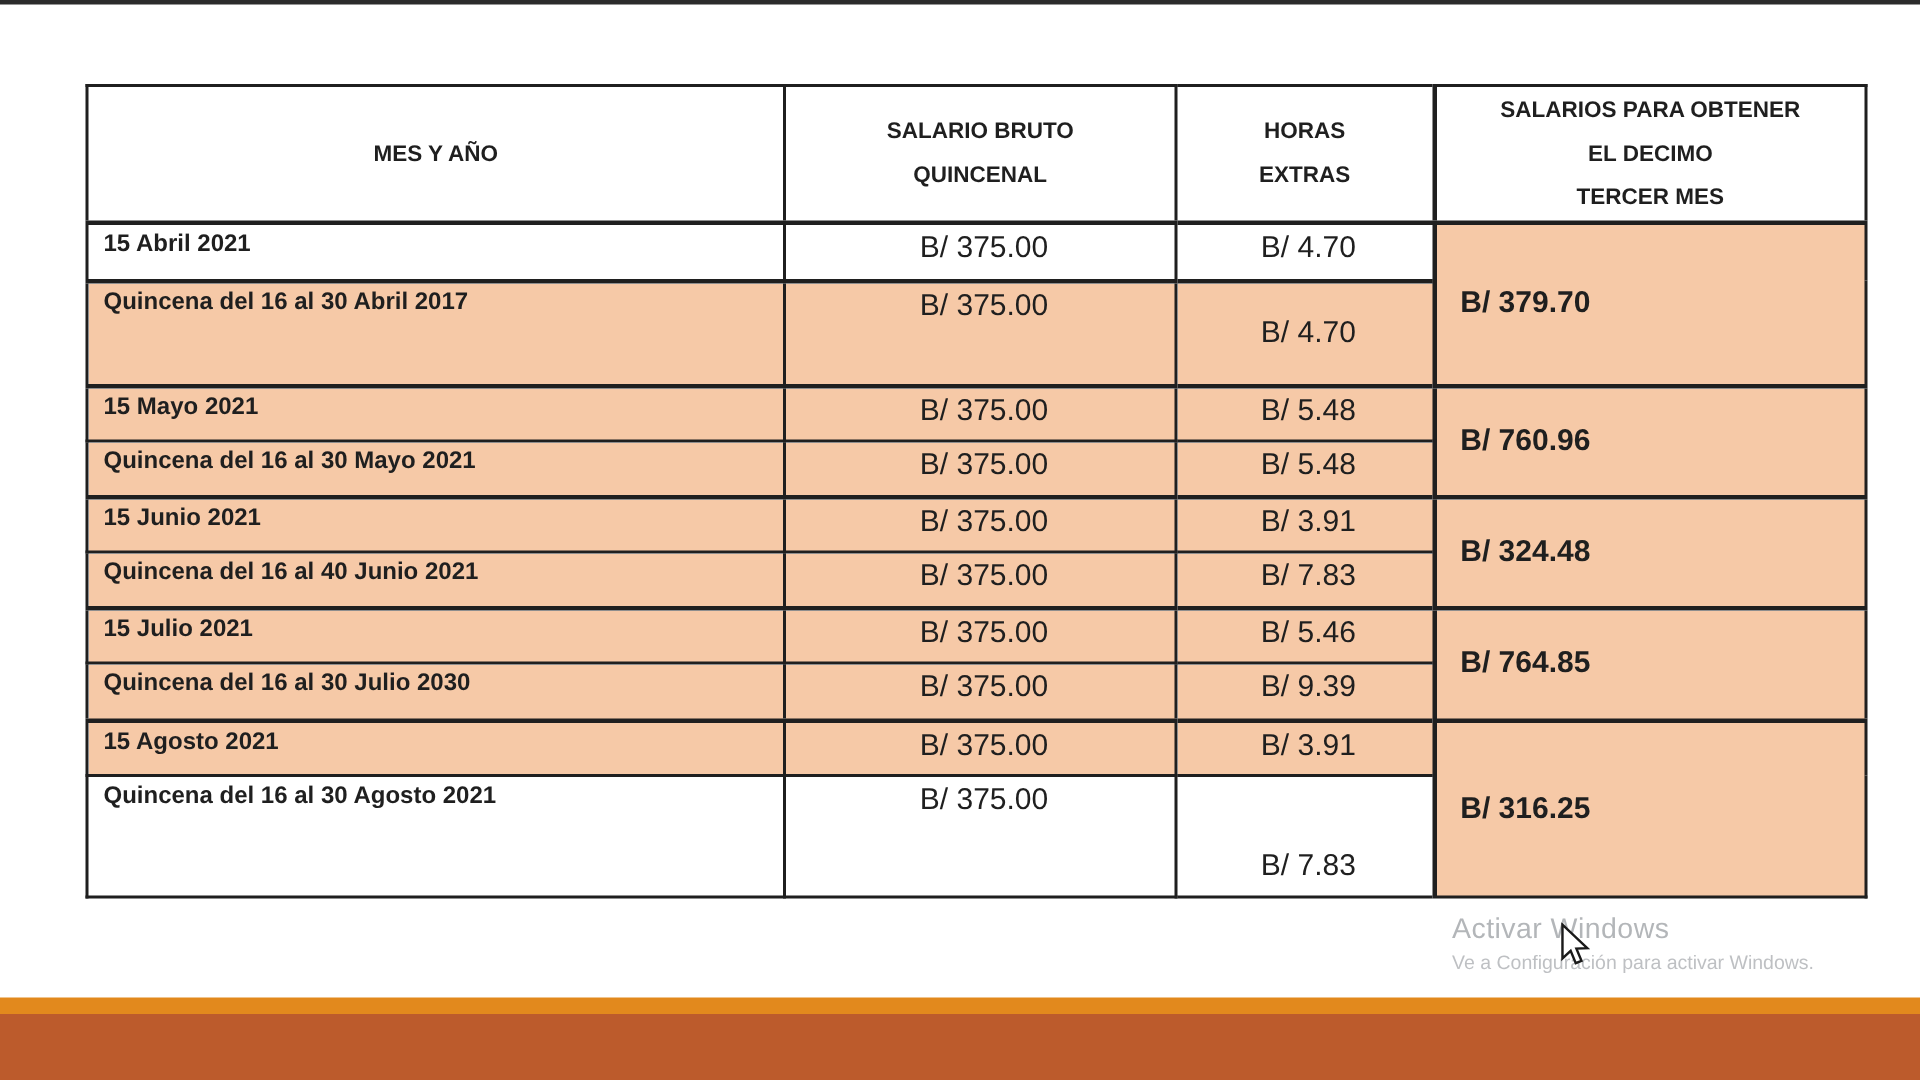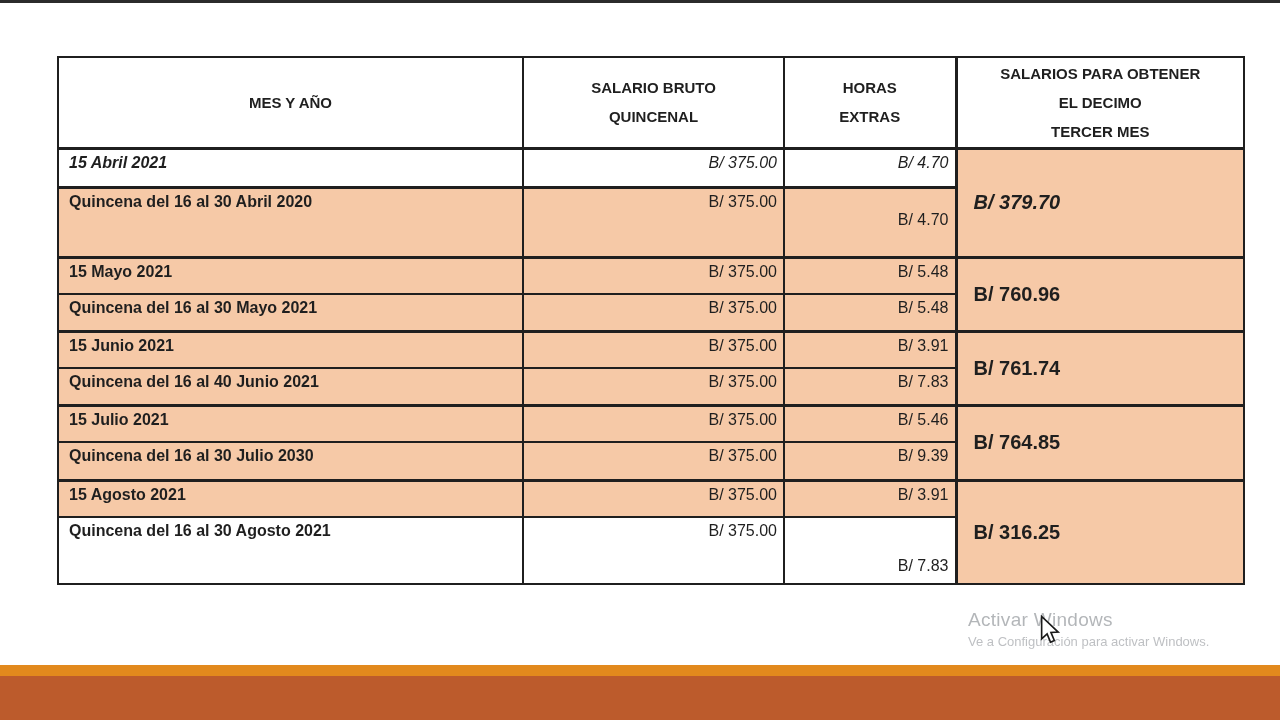--- a/index.html
+++ b/index.html
@@ -18,37 +18,37 @@
     color: #1f1f1f;
   }
   .salary-table th, .salary-table td {
     border: 2px solid var(--border, #1f1f1f);
     overflow: hidden;
   }
   col.c1 { width: 465px; } col.c2 { width: 261px; }
   col.c3 { width: 172px; } col.c4 { width: 288px; }
 
   tr.hrow { height: 91px; }
-  tr.rh-39 { height: 39px; font-style: italic; } tr.rh-70 { height: 70px; }
+  tr.rh-39 { height: 39px; } tr.rh-70 { height: 70px; }
   tr.rh-37 { height: 37px; } tr.rh-38 { height: 38px; }
-  tr.rh-67 { height: 67px; }
+  tr.rh-67 { height: 81px; }
 
   .salary-table th {
     font-weight: bold; font-size: 15px; line-height: 29px;
     text-align: center; vertical-align: middle; white-space: pre-line;
     border-bottom-width: 3px; background: #ffffff;
   }
   td.mes {
     font-weight: bold; font-size: 16px;
     text-align: left; vertical-align: top;
     padding: 4px 8px 2px 10px;
   }
   td.val {
-    font-weight: normal; font-size: 16px;
-    text-align: right; vertical-align: top;
+    font-weight: normal; font-size: 20px;
+    text-align: center; vertical-align: top;
     padding: 4px 6px 2px 11px;
   }
   td.val.pad-mid { padding-top: 22px; }
   td.val.pad-bottom { vertical-align: bottom; padding-bottom: 8px; }
   td.total {
     font-weight: bold; font-size: 20px;
     text-align: left; vertical-align: middle;
     padding-left: 16px;
   }
   .col4 { border-left-width: 3px !important; }
@@ -94,40 +94,40 @@
       </tr>
     </thead>
     <tbody>
       <tr class="rh-39">
         <td class="mes">15 Abril 2021</td>
         <td class="val">B/ 375.00</td>
         <td class="val">B/ 4.70</td>
         <td class="total shade col4" rowspan="2">B/ 379.70</td>
       </tr>
       <tr class="rh-70 shade gsep">
-        <td class="mes">Quincena del 16 al 30 Abril 2020</td>
+        <td class="mes">Quincena del 16 al 30 Abril 2017</td>
         <td class="val">B/ 375.00</td>
         <td class="val pad-mid">B/ 4.70</td>
       </tr>
       <tr class="rh-37 shade gsep">
         <td class="mes">15 Mayo 2021</td>
         <td class="val">B/ 375.00</td>
         <td class="val">B/ 5.48</td>
         <td class="total shade col4" rowspan="2">B/ 760.96</td>
       </tr>
       <tr class="rh-37 shade">
         <td class="mes">Quincena del 16 al 30 Mayo 2021</td>
         <td class="val">B/ 375.00</td>
         <td class="val">B/ 5.48</td>
       </tr>
       <tr class="rh-37 shade gsep">
         <td class="mes">15 Junio 2021</td>
         <td class="val">B/ 375.00</td>
         <td class="val">B/ 3.91</td>
-        <td class="total shade col4" rowspan="2">B/ 761.74</td>
+        <td class="total shade col4" rowspan="2">B/ 324.48</td>
       </tr>
       <tr class="rh-37 shade">
         <td class="mes">Quincena del 16 al 40  Junio 2021</td>
         <td class="val">B/ 375.00</td>
         <td class="val">B/ 7.83</td>
       </tr>
       <tr class="rh-37 shade gsep">
         <td class="mes">15 Julio 2021</td>
         <td class="val">B/ 375.00</td>
         <td class="val">B/ 5.46</td>

